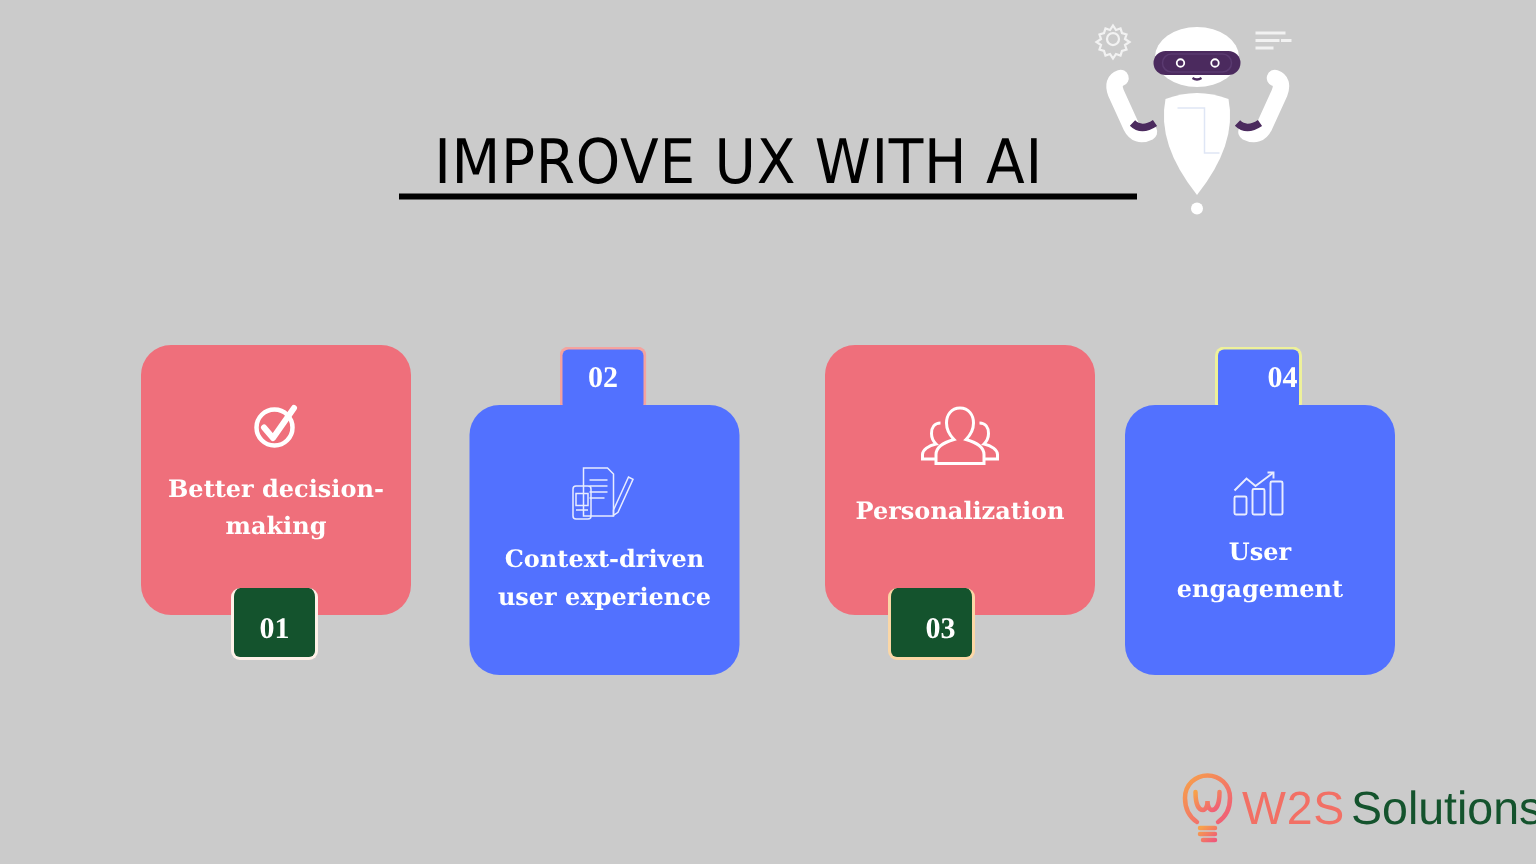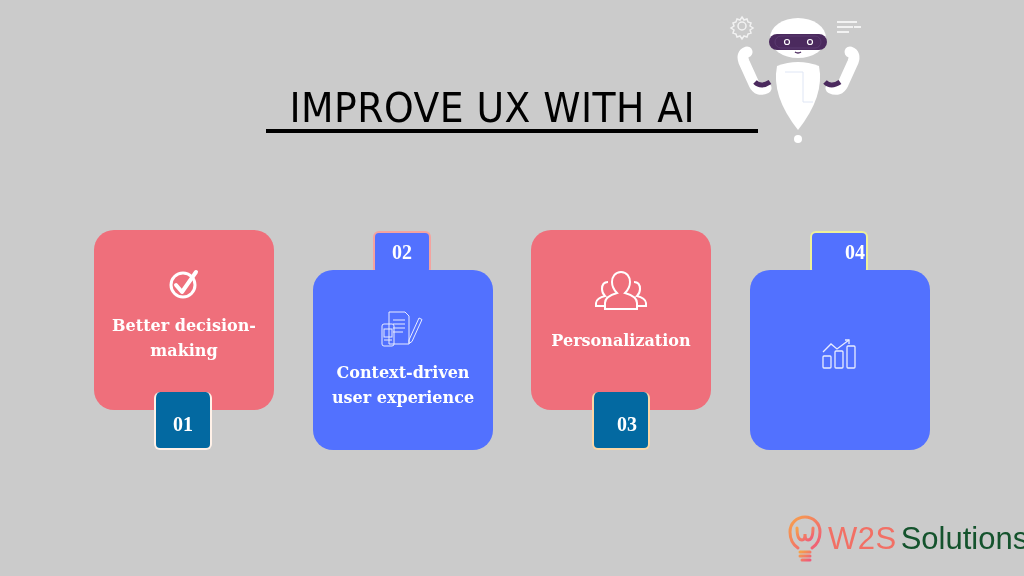--- a/index.html
+++ b/index.html
@@ -6,21 +6,21 @@
   body{width:1024px;height:576px;background:#cbcbcb;position:relative;overflow:hidden;font-family:"Liberation Sans",sans-serif;}
   .title{position:absolute;left:266px;top:84px;width:492px;text-align:center;font-family:"DejaVu Sans",sans-serif;font-size:41px;font-weight:500;color:#000;letter-spacing:0.5px;line-height:48px;transform:scaleX(0.92);transform-origin:left center;white-space:nowrap;}
   .title-underline{position:absolute;left:266px;top:129px;width:492px;height:4px;background:#000;}
   .robot{position:absolute;left:725px;top:12px;width:145px;height:135px;}
   .card{position:absolute;width:180px;height:180px;border-radius:20px;display:flex;flex-direction:column;align-items:center;justify-content:center;color:#fff;}
   .card.pink{background:#ef6f7b;}
   .card.blue{background:#5271ff;}
   .card-icon{width:40px;height:40px;margin-bottom:10px;}
   .card-label{font-family:"DejaVu Serif",serif;font-weight:bold;font-size:16px;line-height:25px;text-align:center;padding:0 12px;}
   .badge{position:absolute;width:58px;border-radius:6px;display:flex;align-items:center;justify-content:center;color:#fff;font-family:Liberation Serif, serif;font-weight:bold;font-size:20px;box-sizing:border-box;}
-  .badge.pink{background:#0369a1;border:2px solid #fff1e8;border-top:none;height:58px;padding-top:8px;}
+  .badge.pink{background:#14532d;border:2px solid #fff1e8;border-top:none;height:48px;padding-top:8px;}
   .badge.blue{background:#5271ff;height:44px;padding-bottom:4px;}
   .badge.b2{border:2px solid #f4a39f;border-bottom:none;}
   .badge.b4{border:2px solid #eef19a;border-bottom:none;padding-left:32px;}
   .badge.b3{border-color:#fbd7a6;}
   .logo{position:absolute;left:788px;top:514px;display:flex;align-items:center;}
   .logo-text-brand{font-family:"Liberation Sans",sans-serif;font-size:31px;color:#f27065;letter-spacing:0.5px;margin-left:6px;}
   .logo-text-rest{font-family:"Liberation Sans",sans-serif;font-size:31px;color:#14532d;margin-left:4px;}
 </style>
 </head>
 <body>
@@ -77,21 +77,21 @@
       <line x1="14" y1="22" x2="24" y2="22"></line>
       <rect x="3" y="14" width="12" height="22" rx="2"></rect>
       <rect x="5" y="19" width="8" height="8"></rect>
       <line x1="5" y1="30" x2="13" y2="30"></line>
       <path d="M30 30 l10 -22 l3 1.5 l-10 22 l-3 2z"></path>
     </g>
   </svg>
   <div class="card-label" style="padding:0 8px;">Context-driven user experience</div>
 </div>
 
-<div class="card pink" style="left:531px;top:230px;">
+<div class="card pink" style="left:550px;top:230px;">
   <svg class="card-icon" viewBox="0 0 60 44" style="width:60px;height:44px;margin-top:-20px;margin-bottom:16px;">
     <g fill="none" stroke="#fff" stroke-width="2">
       <path d="M30 4 c6 0 9 5 9 10 c0 5 -3 9 -5 11 c7 2 12 5 12 10 v6 h-32 v-6 c0 -5 5 -8 12 -10 c-2 -2 -5 -6 -5 -11 c0 -5 3 -10 9 -10z"></path>
       <path d="M17 14 c-4 0 -6 3 -6 7 c0 3 2 6 3 7 c-5 1 -9 4 -9 7 v3 h9"></path>
       <path d="M43 14 c4 0 6 3 6 7 c0 3 -2 6 -3 7 c5 1 9 4 9 7 v3 h-9"></path>
     </g>
   </svg>
   <div class="card-label">Personalization</div>
 </div>
 <div class="badge pink b3" style="left:592px;top:392px;padding-left:12px;">03</div>
@@ -100,20 +100,21 @@
 <div class="card blue" style="left:750px;top:270px;">
   <svg class="card-icon" viewBox="0 0 40 32" style="margin-top:-6px;margin-bottom:6px;">
     <g fill="none" stroke="#e8ecff" stroke-width="1.3">
       <rect x="3" y="18" width="8" height="12" rx="1"></rect>
       <rect x="15" y="13" width="8" height="17" rx="1"></rect>
       <rect x="27" y="8" width="8" height="22" rx="1"></rect>
       <path d="M3 14 l8 -8 l6 5 l12 -9"></path>
       <path d="M25 2 h4 v4"></path>
     </g>
   </svg>
+  <div class="card-label">User engagement</div>
 </div>
 
 <div class="logo">
   <svg width="34" height="50" viewBox="0 0 34 50">
     <defs>
       <linearGradient id="lg" x1="0" y1="0" x2="1" y2="1">
         <stop offset="0" stop-color="#f7a24a"></stop>
         <stop offset="1" stop-color="#ef5a7a"></stop>
       </linearGradient>
     </defs>

